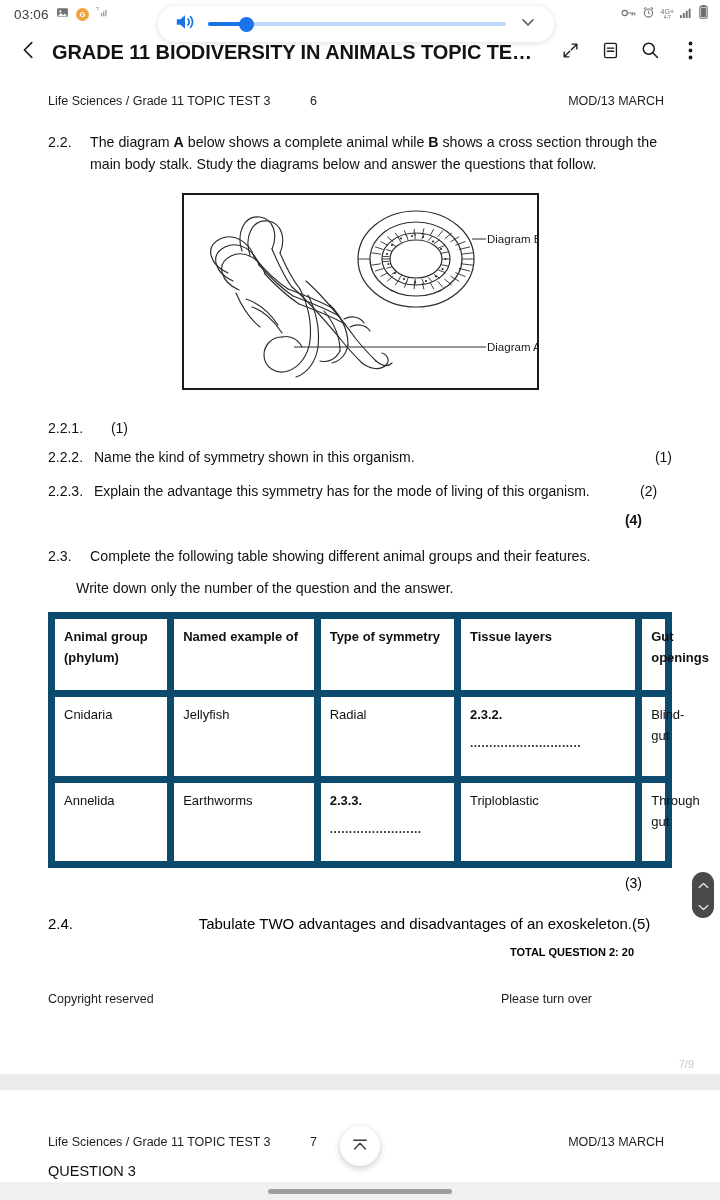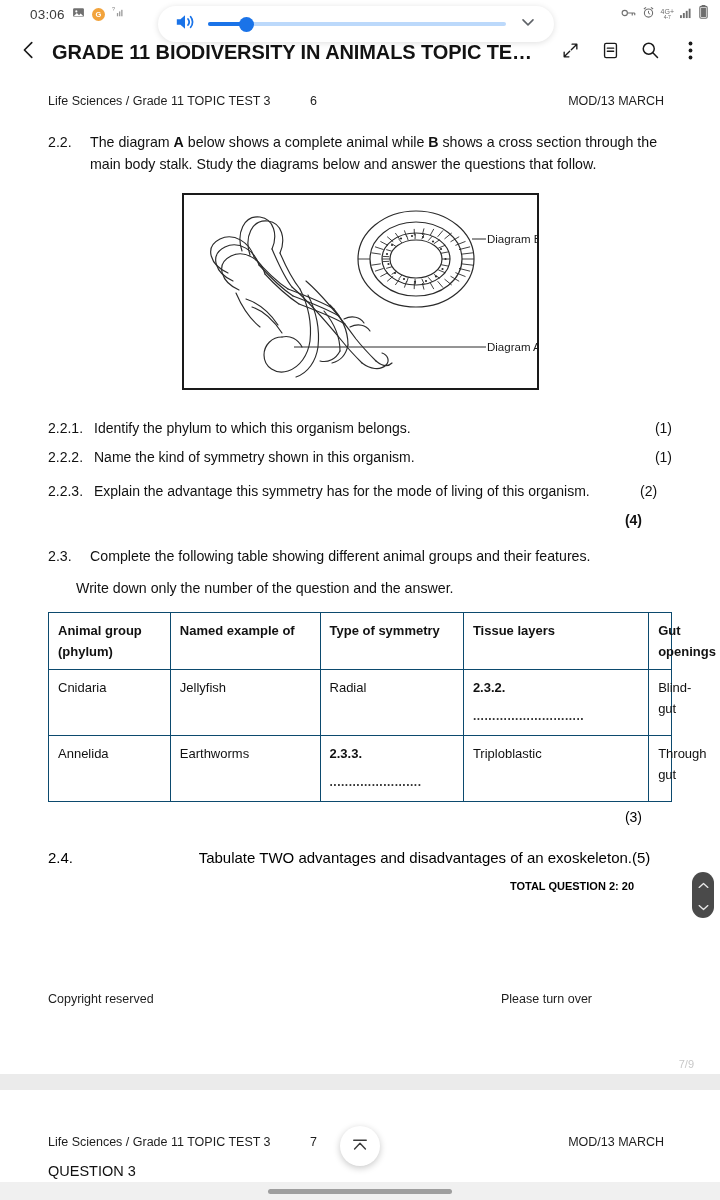--- a/index.html
+++ b/index.html
@@ -7,21 +7,21 @@
     width: 720px; height: 1200px;
     background: #ffffff;
     font-family: "Liberation Sans", sans-serif;
     overflow: hidden;
   }
   #app { position: relative; width: 720px; height: 1200px; background: #ffffff; }
 
   
   .statusbar {
     position: absolute; top: 0; left: 0; width: 720px; height: 28px;
-    display: flex; align-items: center; padding: 0 30px;
+    display: flex; align-items: center; padding: 0 14px;
     background: #ffffff; z-index: 4;
   }
   .sb-left { display: flex; align-items: center; gap: 7px; }
   .sb-clock { font-size: 13.5px; color: #3c3c3c; letter-spacing: .2px; }
   .sb-right { position: absolute; right: 12px; top: 0; height: 28px;
               display: flex; align-items: center; gap: 6px; }
   .sb-ico { display: block; }
   .badge-g {
     width: 13px; height: 13px; border-radius: 50%;
     background: #f2a33c; color: #fff; font-size: 7.5px; font-weight: bold;
@@ -99,21 +99,21 @@
   .q23 { margin-top: 20px; font-size: 14.2px; color: #111; }
   .q23 .line2 { margin-top: 16px; padding-left: 28px; }
 
   
   .tbl-wrap { margin-top: 16px; }
   table.anim {
     width: 100%; border-collapse: collapse; font-size: 13px; color: #111;
     table-layout: fixed;
   }
   table.anim th, table.anim td {
-    border: 1px solid #0c4a6e; vertical-align: top; padding: 7px 8px 7px 9px;
+    border: 7px solid #0c4a6e; vertical-align: top; padding: 7px 8px 22px 9px;
     line-height: 1.62;
   }
   table.anim th { font-weight: bold; text-align: left; }
   table.anim td.bold-cell { font-weight: bold; }
   .dots { display: block; margin-top: 9px; color: #333; letter-spacing: .5px;
           font-size: 12px; white-space: nowrap; overflow: hidden; }
   .c1 { width: 96px; } .c2 { width: 118px; } .c3 { width: 113px; }
   .c4 { width: 146px; } .c5 { width: 0; }
   .r-tall td { height: 66px; }
 
@@ -446,21 +446,20 @@
           </g>
           <text x="303" y="48" font-family="Liberation Sans, sans-serif" font-size="11.5" fill="#1a1a1a">Diagram B</text>
           <text x="303" y="156" font-family="Liberation Sans, sans-serif" font-size="11.5" fill="#1a1a1a">Diagram A</text>
         </svg>
       </div>
     </div>
 
     <div class="subq-list">
       <div class="subq">
         <span class="sq-num">2.2.1.</span>
-        <span class="sq-text">Identify the phylum to which this organism belongs.</span>
         <span class="sq-marks">(1)</span>
       </div>
       <div class="subq">
         <span class="sq-num">2.2.2.</span>
         <span class="sq-text">Name the kind of symmetry shown in this organism.</span>
         <span class="sq-marks">(1)</span>
       </div>
       <div class="subq wide" style="margin-top:18px;">
         <span class="sq-num">2.2.3.</span>
         <span class="sq-text">Explain the advantage this symmetry has for the mode of living of this organism.</span>

